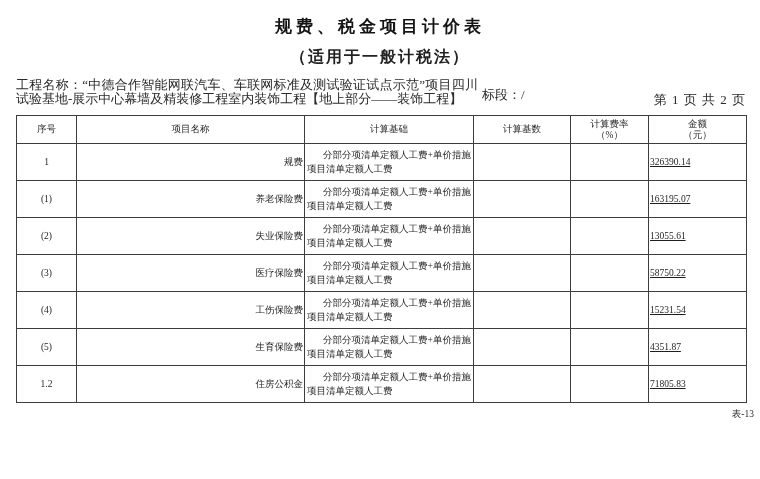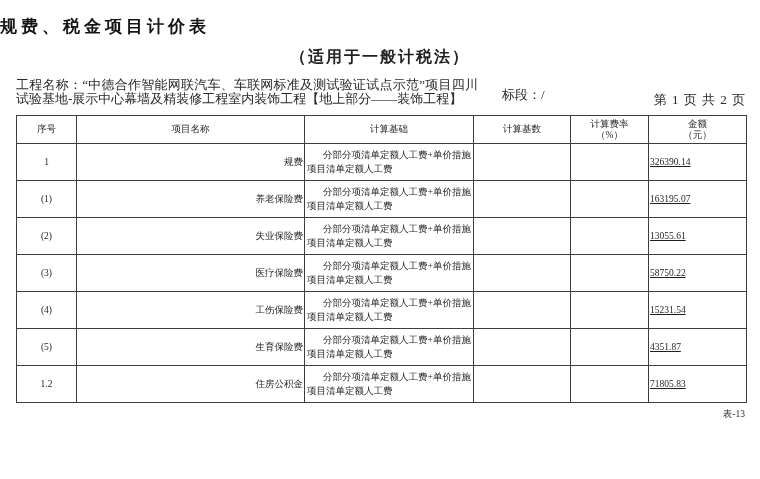--- a/index.html
+++ b/index.html
@@ -5,21 +5,21 @@
   * { box-sizing: border-box; }
   html, body { margin: 0; padding: 0; background: #ffffff; }
   body {
     width: 760px; height: 479px;
     font-family: "Liberation Serif", "DejaVu Serif", serif;
     color: #1c1c1c;
     overflow: hidden;
     position: relative;
   }
   .doc-title {
-    text-align: left;
+    text-align: center;
     font-size: 17px;
     font-weight: bold;
     letter-spacing: 4px;
     padding-top: 15px;
     color: #151515;
   }
   .doc-subtitle {
     text-align: center;
     font-size: 16px;
     font-weight: bold;
@@ -33,21 +33,21 @@
     margin: 10px 14px 4px 16px;
     font-size: 13px;
     color: #2a2a2a;
   }
   .project-block {
     width: 462px;
     line-height: 13.5px;
     text-align: justify;
   }
   .section-block {
-    margin-left: 24px;
+    margin-left: 4px;
     margin-top: 8px;
     white-space: nowrap;
   }
   .page-info {
     margin-left: auto;
     margin-top: 13px;
     white-space: nowrap;
     letter-spacing: 1px;
   }
   table.fee-table {
@@ -81,21 +81,21 @@
     font-size: 9px;
     line-height: 14px;
     padding: 2px 2px;
     text-indent: 16px;
     text-align: justify;
     margin-top: 17px;
   }
   td.c-amount { text-align: left; padding-right: 5px; text-decoration: underline; }
   .sheet-note {
     text-align: right;
-    margin-right: 15px;
+    margin-right: 6px;
     margin-top: 5px;
     font-size: 9.5px;
     color: #2a2a2a;
   }
 </style>
 </head>
 <body>
 
 <div class="doc-title">规费、税金项目计价表</div>
 <div class="doc-subtitle">（适用于一般计税法）</div>

